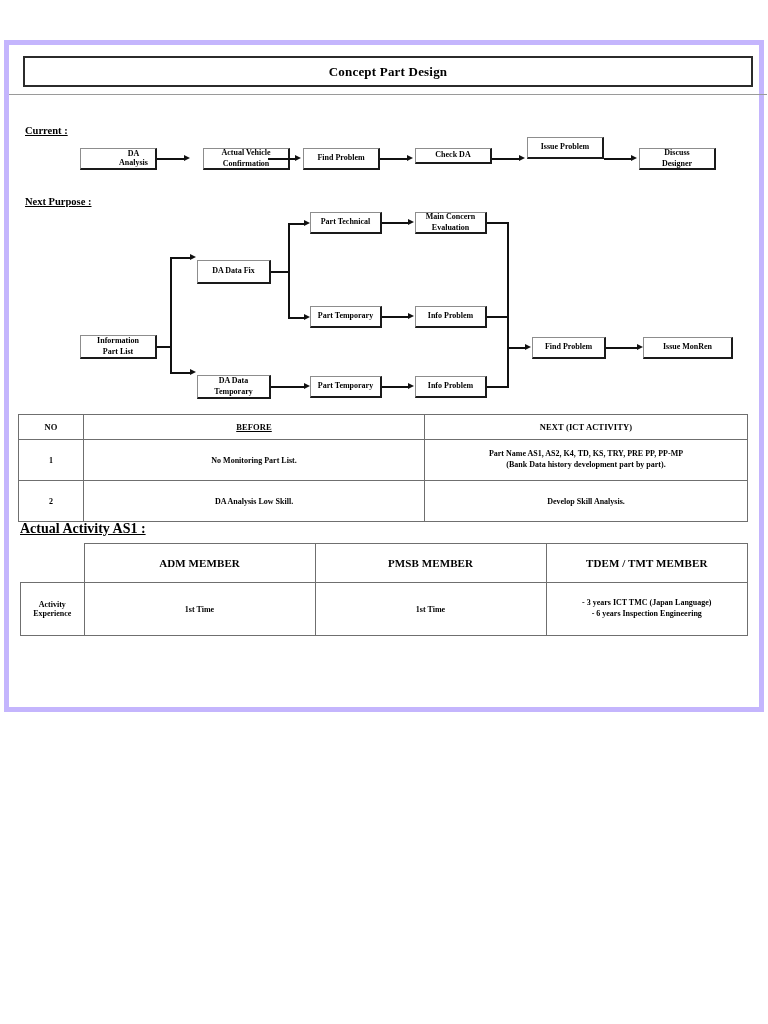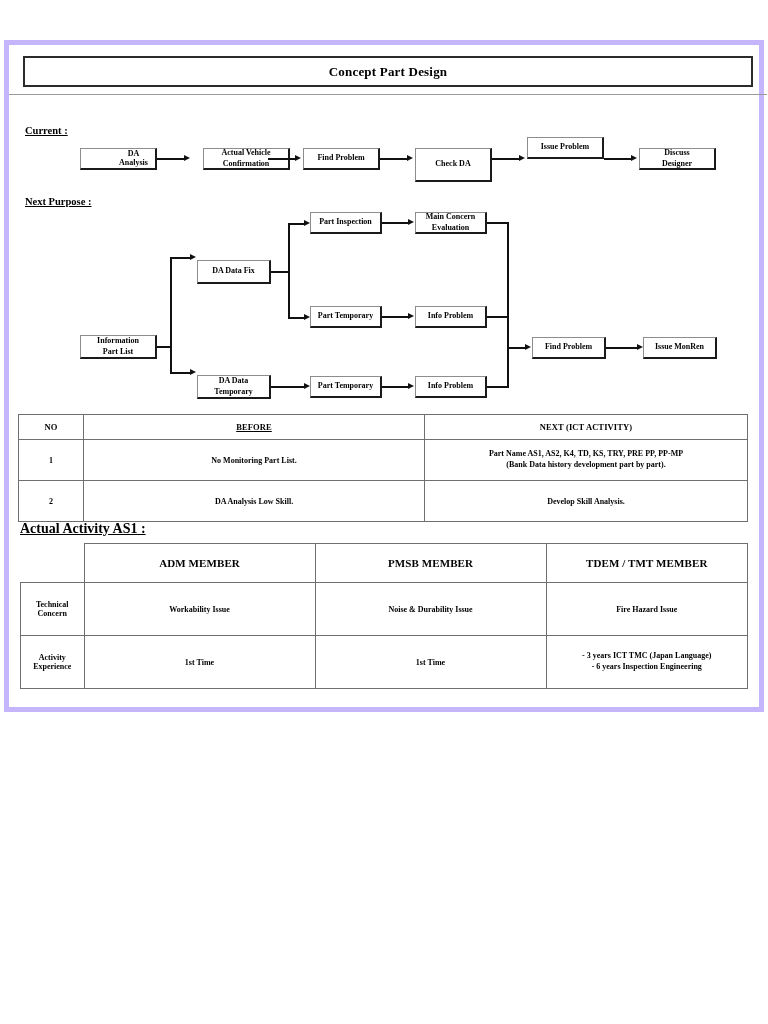--- a/index.html
+++ b/index.html
@@ -155,21 +155,21 @@
 
     <div class="fbox cell-multi" style="left:194px; top:103px; width:87px; height:22px; white-space:pre-line;">Actual Vehicle
 Confirmation</div>
     <div class="h-line" style="left:259px; top:113px; width:27px;"></div>
     <div class="arrow-r" style="left:286px; top:110px;"></div>
 
     <div class="fbox" style="left:294px; top:103px; width:77px; height:22px;">Find Problem</div>
     <div class="h-line" style="left:371px; top:113px; width:27px;"></div>
     <div class="arrow-r" style="left:398px; top:110px;"></div>
 
-    <div class="fbox" style="left:406px; top:103px; width:77px; height:34px;">Check DA</div>
+    <div class="fbox" style="left:406px; top:103px; width:77px; height:16px;">Check DA</div>
     <div class="h-line" style="left:483px; top:113px; width:27px;"></div>
     <div class="arrow-r" style="left:510px; top:110px;"></div>
 
     <div class="fbox" style="left:518px; top:92px; width:77px; height:22px;">Issue Problem</div>
     <div class="h-line" style="left:595px; top:113px; width:27px;"></div>
     <div class="arrow-r" style="left:622px; top:110px;"></div>
 
     <div class="fbox cell-multi" style="left:630px; top:103px; width:77px; height:22px; white-space:pre-line;">Discuss
 Designer</div>
   </div>
@@ -198,21 +198,21 @@
 
     <div class="h-line" style="left:262px; top:226px; width:19px;"></div>
     <div class="v-line" style="left:279px; top:178px; height:96px;"></div>
 
     <div class="h-line" style="left:279px; top:178px; width:16px;"></div>
     <div class="arrow-r" style="left:295px; top:175px;"></div>
 
     <div class="h-line" style="left:279px; top:272px; width:16px;"></div>
     <div class="arrow-r" style="left:295px; top:269px;"></div>
 
-    <div class="fbox" style="left:301px; top:167px; width:72px; height:22px;">Part Inspection</div>
+    <div class="fbox" style="left:301px; top:167px; width:72px; height:22px;">Part Technical</div>
     <div class="h-line" style="left:373px; top:177px; width:26px;"></div>
     <div class="arrow-r" style="left:399px; top:174px;"></div>
 
     <div class="fbox cell-multi" style="left:406px; top:167px; width:72px; height:22px; white-space:pre-line;">Main Concern
 Evaluation</div>
 
     <div class="fbox" style="left:301px; top:261px; width:72px; height:22px;">Part Temporary</div>
     <div class="h-line" style="left:373px; top:271px; width:26px;"></div>
     <div class="arrow-r" style="left:399px; top:268px;"></div>
 
@@ -230,21 +230,21 @@
     <div class="h-line" style="left:478px; top:271px; width:22px;"></div>
     <div class="h-line" style="left:478px; top:341px; width:22px;"></div>
     <div class="v-line" style="left:498px; top:177px; height:166px;"></div>
     <div class="h-line" style="left:498px; top:302px; width:18px;"></div>
     <div class="arrow-r" style="left:516px; top:299px;"></div>
 
     <div class="fbox" style="left:523px; top:292px; width:74px; height:22px;">Find Problem</div>
     <div class="h-line" style="left:597px; top:302px; width:31px;"></div>
     <div class="arrow-r" style="left:628px; top:299px;"></div>
 
-    <div class="fbox" style="left:634px; top:292px; width:74px; height:22px;">Issue MonRen</div>
+    <div class="fbox" style="left:634px; top:292px; width:90px; height:22px;">Issue MonRen</div>
   </div>
 
 </div>
 
 <table class="grid" id="table-before-next">
   <thead>
     <tr>
       <th style="width:58px;margin-top:11px;">NO</th>
       <th style="width:334px;text-decoration:underline;">BEFORE</th>
       <th>NEXT (ICT ACTIVITY)</th>
@@ -272,27 +272,20 @@
 <table class="grid" id="table-actual-activity">
   <thead>
     <tr>
       <th style="width:57px; border-top:none; border-left:none;"></th>
       <th style="width:224px;">ADM MEMBER</th>
       <th style="width:224px;">PMSB MEMBER</th>
       <th>TDEM / TMT MEMBER</th>
     </tr>
   </thead>
   <tbody>
-    <tr>
-      <td class="rowhead" style="white-space:pre-line;">Technical
-Concern</td>
-      <td>Workability Issue</td>
-      <td>Noise &amp; Durability Issue</td>
-      <td>Fire Hazard Issue</td>
-    </tr>
     <tr>
       <td class="rowhead" style="white-space:pre-line;">Activity
 Experience</td>
       <td>1st Time</td>
       <td>1st Time</td>
       <td class="cell-multi">
         <div>- 3 years ICT TMC (Japan Language)</div>
         <div>- 6 years Inspection Engineering</div>
       </td>
     </tr>

